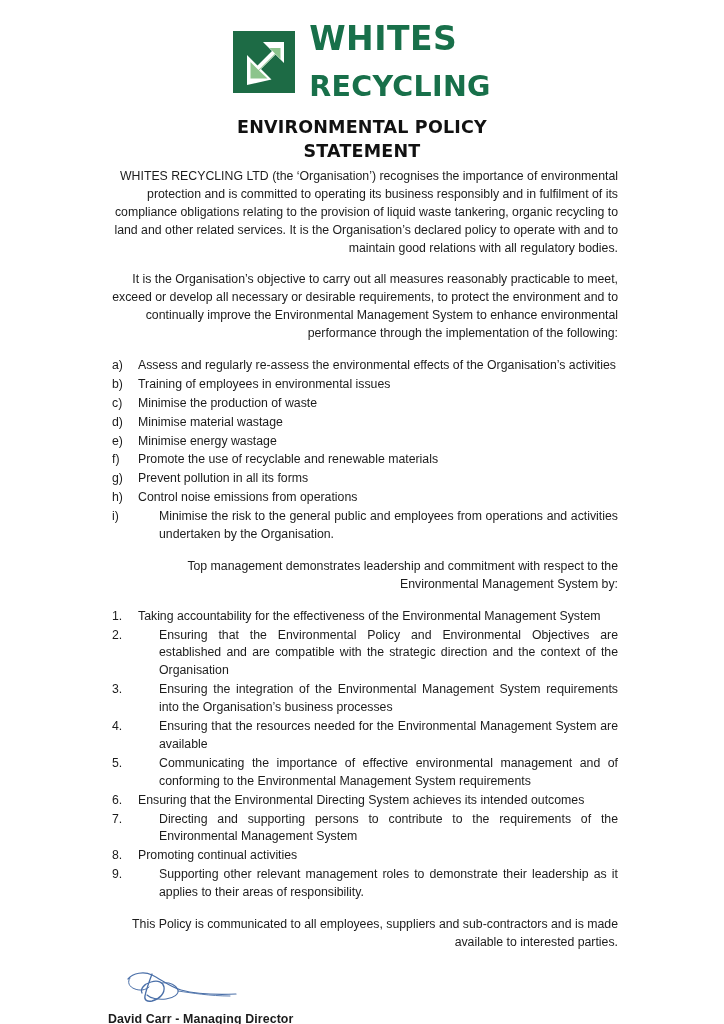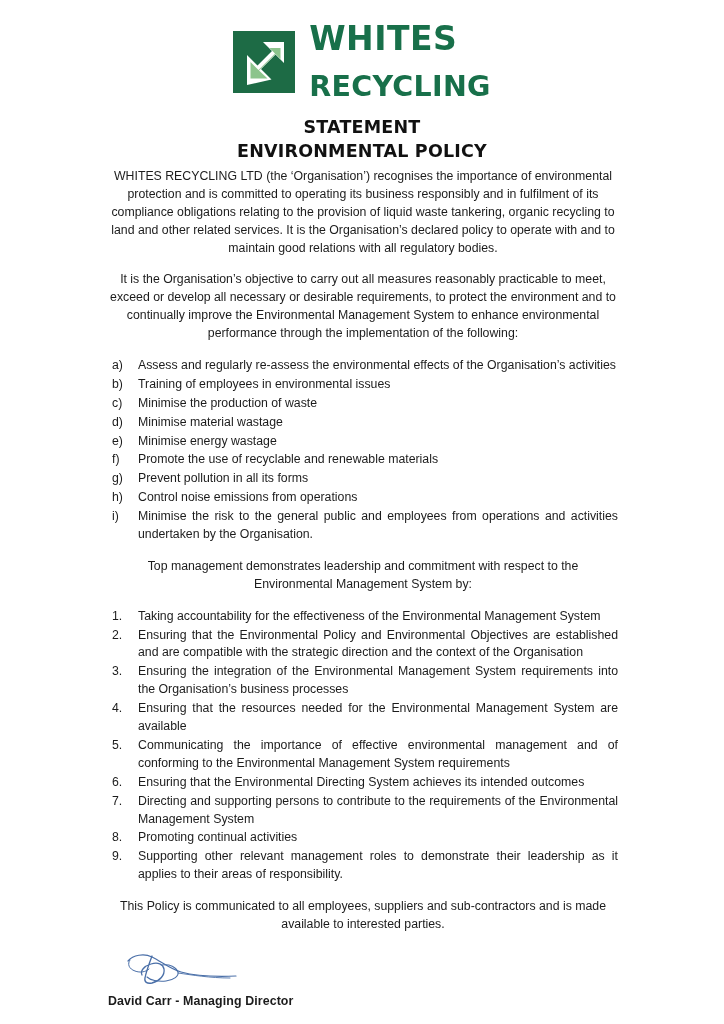--- a/index.html
+++ b/index.html
@@ -81,21 +81,21 @@
   .content {
     position: absolute;
     left: 108px;
     top: 168px;
     width: 510px;
     font-size: 12.3px;
     line-height: 1.455;
     color: #1c1c1c;
   }
   .para {
-    text-align: center;
+    text-align: right;
     margin: 0 0 14px 0;
   }
   .para.tight { margin-bottom: 14px; }
 
   
   .list {
     margin: 0 0 14px 0;
     padding: 0;
     list-style: none;
   }
@@ -110,20 +110,21 @@
     text-align: left;
     padding-left: 4px;
     box-sizing: border-box;
   }
   .list .item-text {
     flex: 1 1 auto;
   }
   .list .item-text.justify {
     text-align: justify;
     text-justify: inter-word;
+    margin-left: 21px;
   }
   .list.alpha .marker { width: 30px; }
   .list.numeric .marker { width: 30px; }
   .list.numeric li { margin-bottom: 1px; }
 
   
   .sig-label {
     margin: 16px 0 0 0;
   }
   .sig-image {
@@ -150,22 +151,22 @@
       <path d="M14 54 L14 24 L24.5 34.5 L39 20 L30 11 L51 11 L51 32 L42.5 23.5 L28 38 L38.5 48.5 Z" fill="#ffffff"></path>
       <path d="M17.5 47.5 L17.5 31 L25.5 39 L42 22.5 L36.5 17 L47.5 17 L47.5 28 L42.5 23 L26 39.5 L34.5 47.5 Z" fill="#8cc48c"></path>
     </svg>
     <div class="logo-words">
       <span class="logo-line1">WHITES</span>
       <span class="logo-line2">RECYCLING</span>
     </div>
   </div>
 
   <div class="doc-title">
+    <span class="t-line">ENVIRONMENTAL POLICY</span>
     <span class="t-line">STATEMENT</span>
-    <span class="t-line">ENVIRONMENTAL POLICY</span>
   </div>
 
   <div class="content">
 
     <p class="para">WHITES RECYCLING LTD (the ‘Organisation’) recognises the importance of environmental protection and is committed to operating its business responsibly and in fulfilment of its compliance obligations relating to the provision of liquid waste tankering, organic recycling to land and other related services. It is the Organisation’s declared policy to operate with and to maintain good relations with all regulatory bodies.</p>
 
     <p class="para">It is the Organisation’s objective to carry out all measures reasonably practicable to meet, exceed or develop all necessary or desirable requirements, to protect the environment and to continually improve the Environmental Management System to enhance environmental performance through the implementation of the following:</p>
 
     <ul class="list alpha">
       <li>

